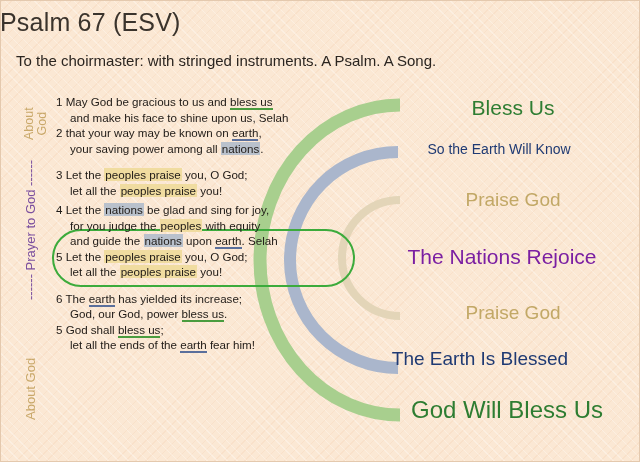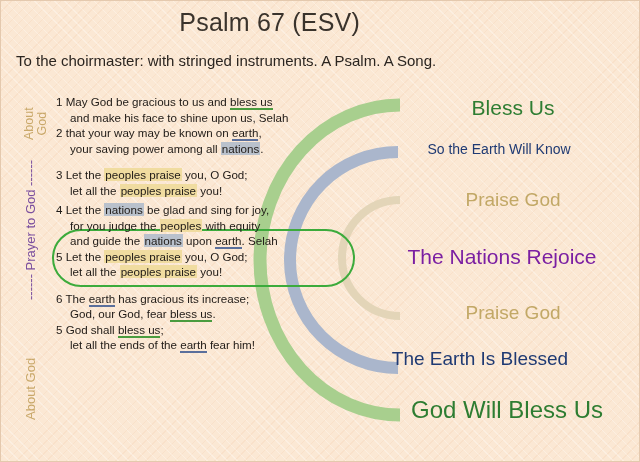--- a/index.html
+++ b/index.html
@@ -17,21 +17,21 @@
       repeating-linear-gradient(-45deg, rgba(246,214,186,.40) 0 1px, rgba(255,255,255,0) 1px 7px);
   }
   
   .frame{position:absolute;inset:0;border:1px solid #e4c9ae;pointer-events:none;}
 
   
   .arcs{position:absolute;left:0;top:0;width:640px;height:462px;}
 
   
   .title{
-    position:absolute;left:0;top:8px;width:360px;text-align:right;
+    position:absolute;left:0;top:8px;width:360px;text-align:left;
     font-size:25px;color:#3a332c;letter-spacing:.2px;
   }
   .subtitle{
     position:absolute;left:16px;top:52px;width:600px;text-align:left;
     font-size:15px;color:#2b2520;
   }
 
   
   .vlabel{
     position:absolute;
@@ -146,22 +146,22 @@
     </div>
 
     <div class="vgroup">
       <div class="vline"><span>5 Let the </span><span class="hl-peoples">peoples praise</span><span> you, O God;</span></div>
       <div class="vline ind"><span>let all the </span><span class="hl-peoples">peoples praise</span><span> you!</span></div>
     </div>
 
     <div class="gap"></div>
 
     <div class="vgroup">
-      <div class="vline"><span>6 The </span><span class="ul-blue">earth</span><span> has gracious its increase;</span></div>
-      <div class="vline ind"><span>God, our God, fear </span><span class="ul-green">bless us</span><span>.</span></div>
+      <div class="vline"><span>6 The </span><span class="ul-blue">earth</span><span> has yielded its increase;</span></div>
+      <div class="vline ind"><span>God, our God, power </span><span class="ul-green">bless us</span><span>.</span></div>
     </div>
 
     <div class="vgroup">
       <div class="vline"><span>5 God shall </span><span class="ul-green">bless us</span><span>;</span></div>
       <div class="vline ind"><span>let all the ends of the </span><span class="ul-blue">earth</span><span> fear him!</span></div>
     </div>
 
   </div>
 
   <div class="rlabel rl-bless-us">Bless Us</div>

